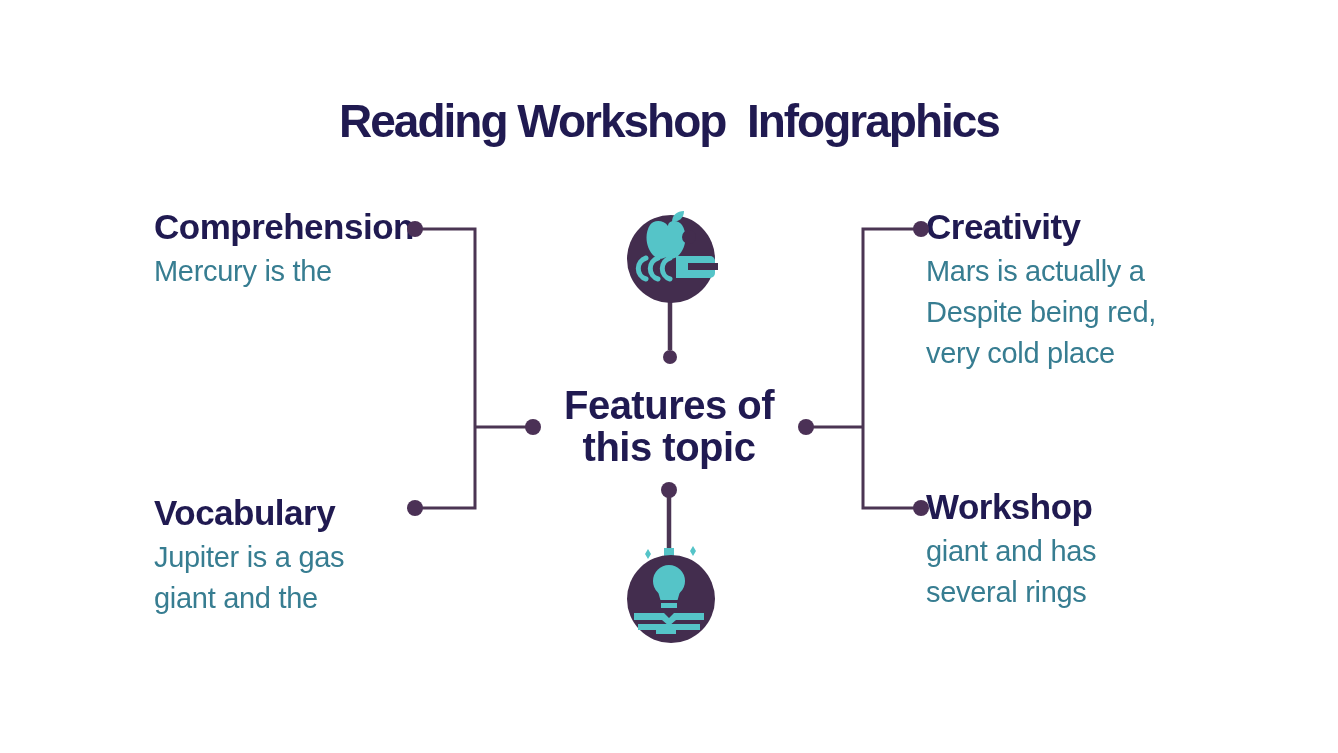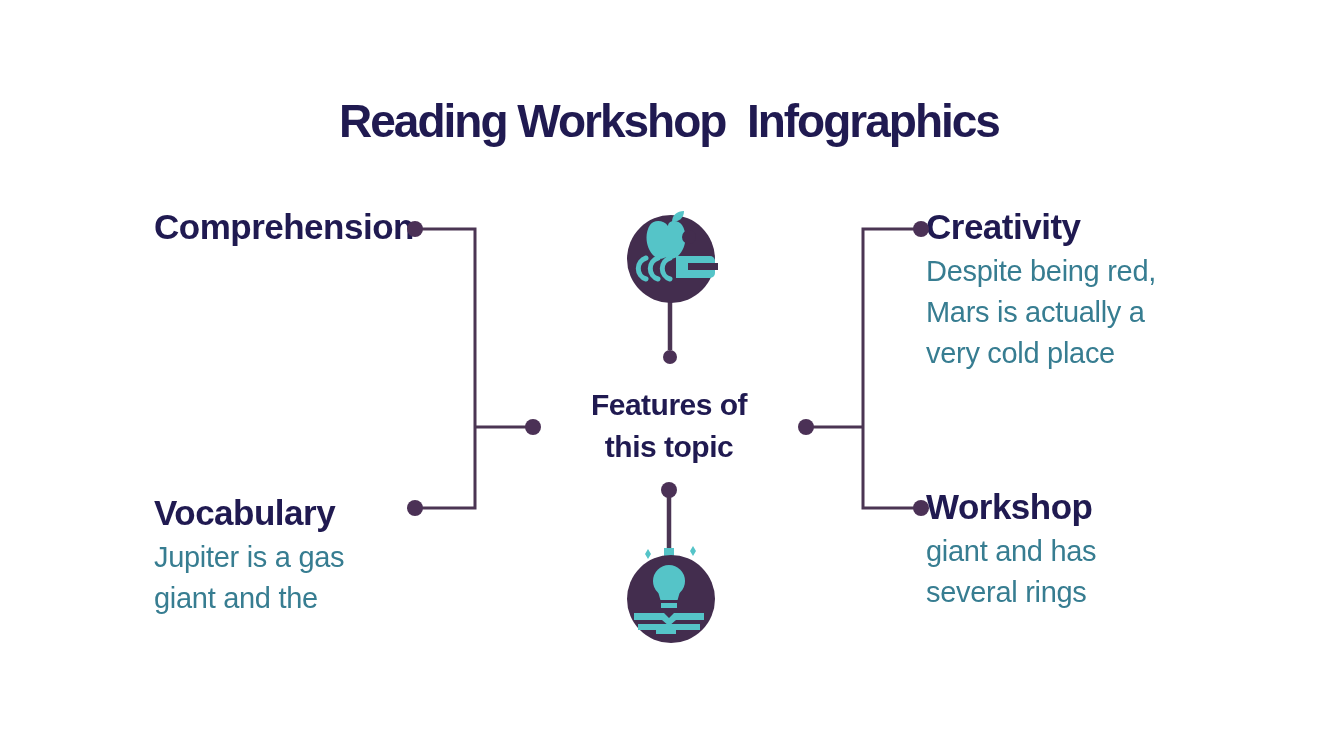--- a/index.html
+++ b/index.html
@@ -44,21 +44,21 @@
   }
   .item-body span{display:block;}
   #item-comprehension{left:118px;top:206px;}
   #item-vocabulary{left:118px;top:492px;}
   #item-creativity{right:112px;top:206px;}
   #item-fluency{right:112px;top:486px;}
   .center-label{
     position:absolute;left:50%;top:384px;
     transform:translateX(-50%);
     text-align:center;width:max-content;
-    font-size:30px;font-weight:700;letter-spacing:-0.5px;
+    font-size:40px;font-weight:700;letter-spacing:-0.5px;
     color:var(--navy);
     line-height:42px;
   }
   .center-label span{display:block;}
   svg.overlay{position:absolute;inset:0;pointer-events:none;}
   .cline{stroke:var(--line);stroke-width:3;fill:none;}
   .stem{stroke:var(--line);stroke-width:4.5;fill:none;}
   .cdot{fill:var(--dot);}
   .plum{fill:var(--plum);}
   .ticon{fill:var(--icon-teal);}
@@ -67,36 +67,37 @@
 </head>
 <body>
 
 <div class="slide">
 
   <div class="title">Reading Workshop  Infographics</div>
 
   <div class="item left" id="item-comprehension">
     <div class="item-heading">Comprehension</div>
     <div class="item-body">
+      <span>Mercury is the</span>
     </div>
   </div>
 
   <div class="item left" id="item-vocabulary">
     <div class="item-heading">Vocabulary</div>
     <div class="item-body">
       <span>Jupiter is a gas</span>
       <span>giant and the</span>
     </div>
   </div>
 
   <div class="item right" id="item-creativity">
     <div class="item-heading">Creativity</div>
     <div class="item-body">
+      <span>Mars is actually a</span>
       <span>Despite being red,</span>
-      <span>Mars is actually a</span>
       <span>very cold place</span>
     </div>
   </div>
 
   <div class="item right" id="item-fluency">
     <div class="item-heading">Workshop</div>
     <div class="item-body">
       <span>giant and has</span>
       <span>several rings</span>
     </div>

